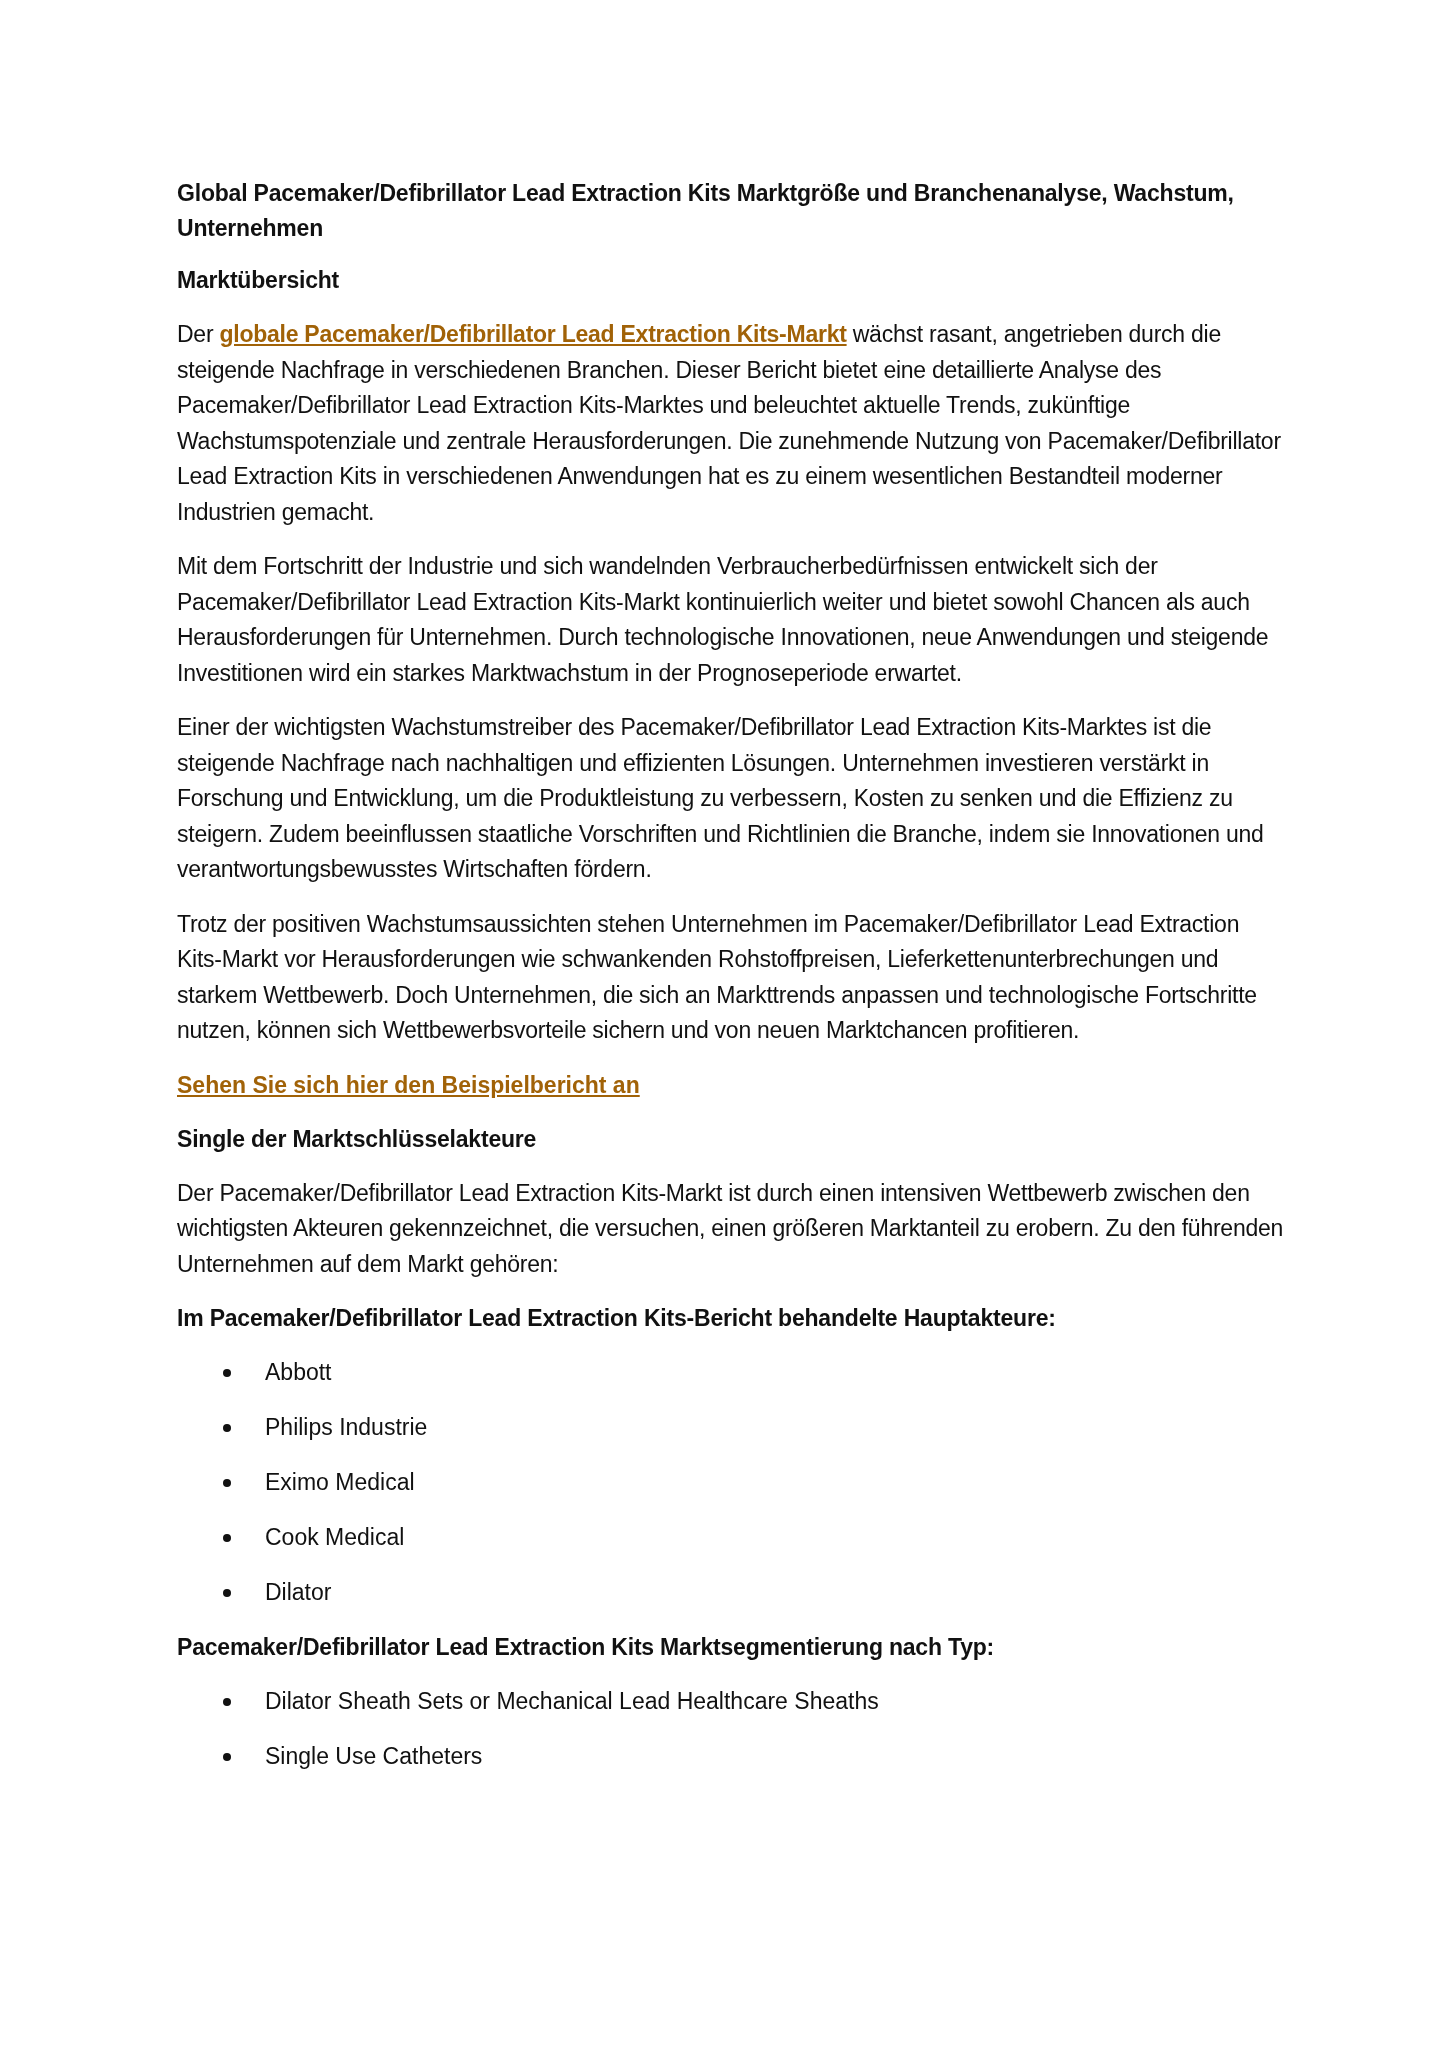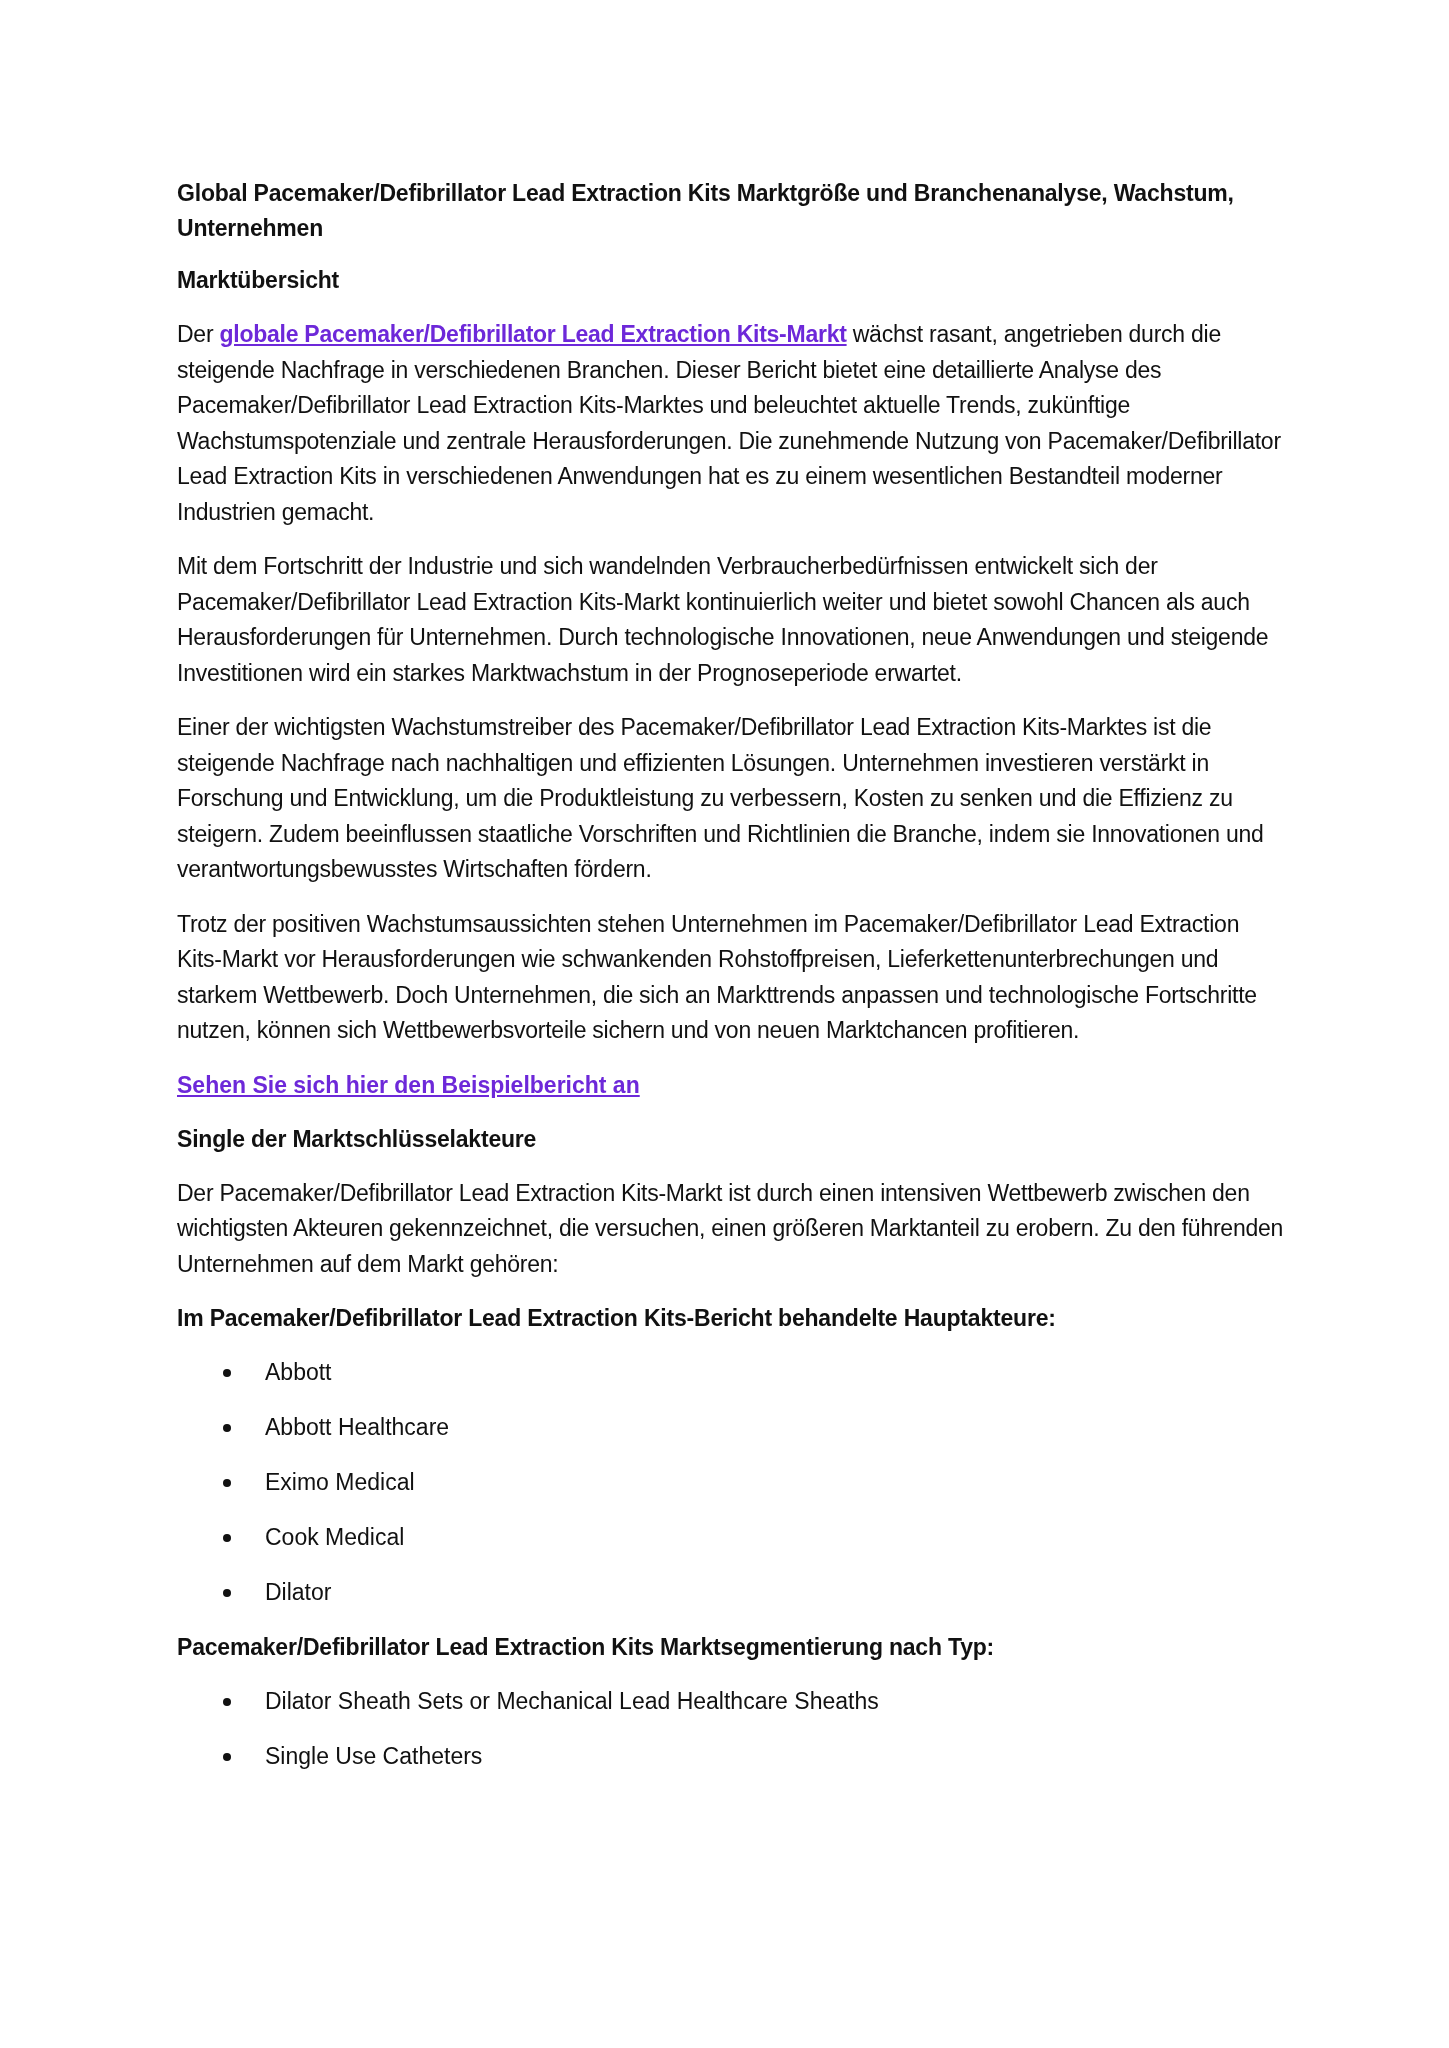--- a/index.html
+++ b/index.html
@@ -35,21 +35,21 @@
       margin: 0 0 19px 0;
       letter-spacing: -0.2px;
     }
     .p {
       font-size: 23px;
       line-height: 35.5px;
       margin: 0 0 19px 0;
       letter-spacing: -0.25px;
     }
     .link {
-      color: #6d28d9;
+      color: #a16207;
       text-decoration: underline;
       font-weight: bold;
       cursor: pointer;
     }
     .link-line {
       font-size: 23px;
       line-height: 35px;
       margin: 0 0 19px 0;
     }
     ul.bullets {
@@ -96,21 +96,21 @@
   </div>
 
   <div class="h">Single der Marktschlüsselakteure</div>
 
   <div class="p">Der Pacemaker/Defibrillator Lead Extraction Kits-Markt ist durch einen intensiven Wettbewerb zwischen den wichtigsten Akteuren gekennzeichnet, die versuchen, einen größeren Marktanteil zu erobern. Zu den führenden Unternehmen auf dem Markt gehören:</div>
 
   <div class="h">Im Pacemaker/Defibrillator Lead Extraction Kits-Bericht behandelte Hauptakteure:</div>
 
   <ul class="bullets">
     <li><span class="dot"></span><span>Abbott</span></li>
-    <li><span class="dot"></span><span>Abbott Healthcare</span></li>
+    <li><span class="dot"></span><span>Philips Industrie</span></li>
     <li><span class="dot"></span><span>Eximo Medical</span></li>
     <li><span class="dot"></span><span>Cook Medical</span></li>
     <li><span class="dot"></span><span>Dilator</span></li>
   </ul>
 
   <div class="h">Pacemaker/Defibrillator Lead Extraction Kits Marktsegmentierung nach Typ:</div>
 
   <ul class="bullets">
     <li><span class="dot"></span><span>Dilator Sheath Sets or Mechanical Lead Healthcare Sheaths</span></li>
     <li><span class="dot"></span><span>Single Use Catheters</span></li>

